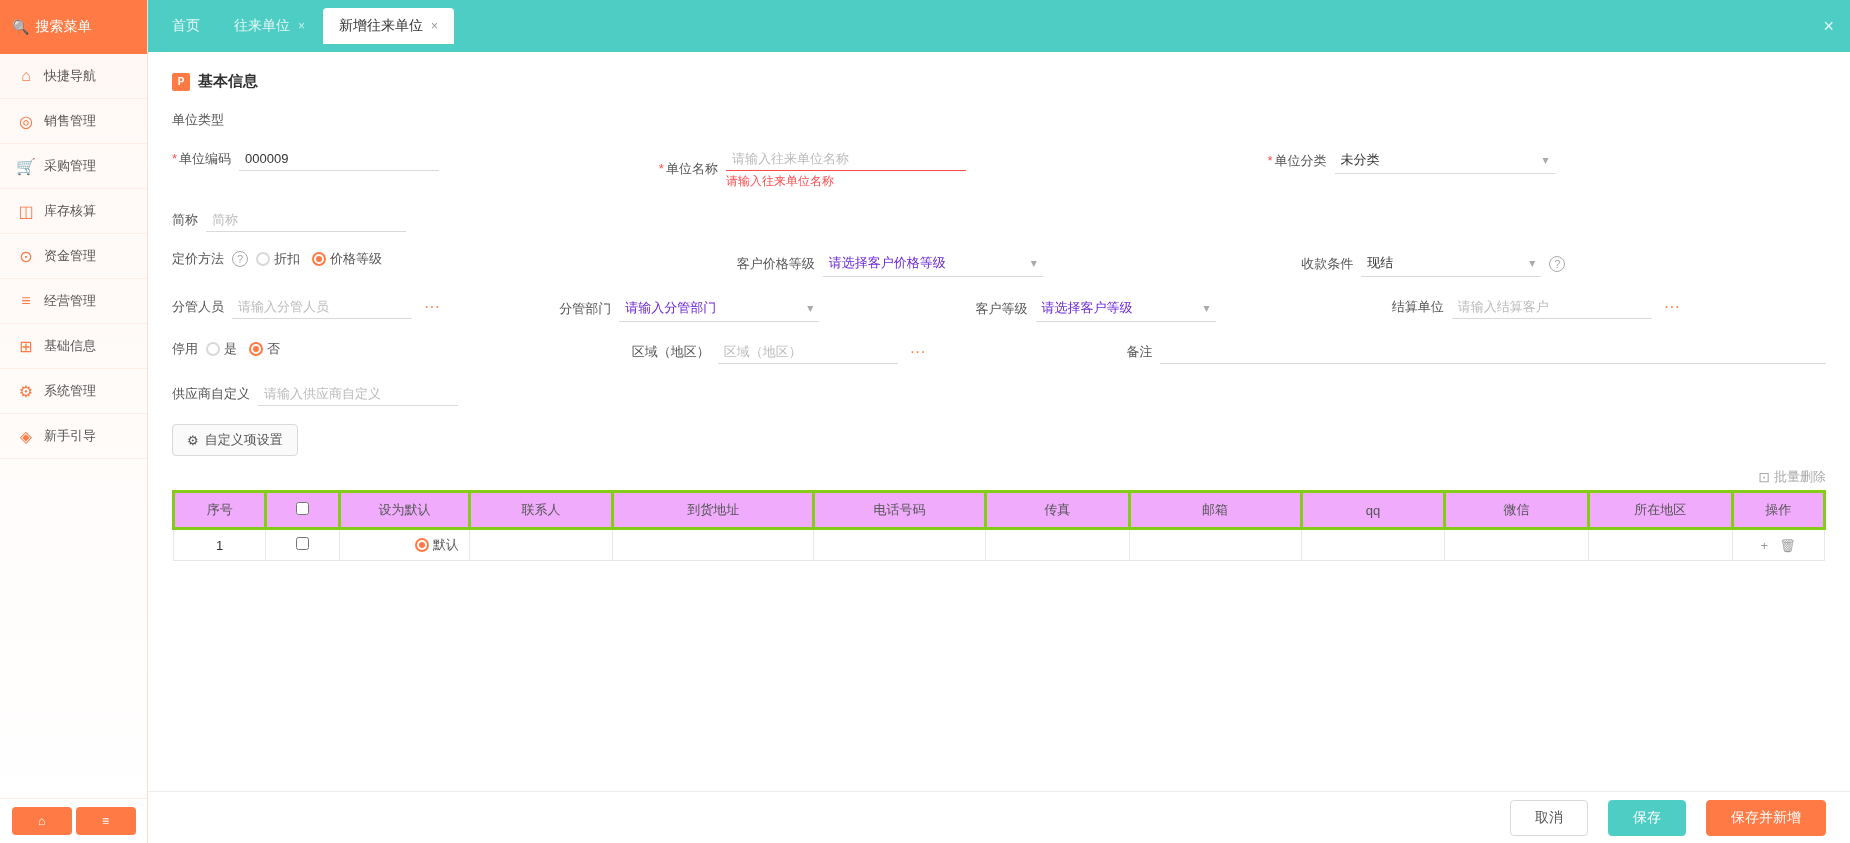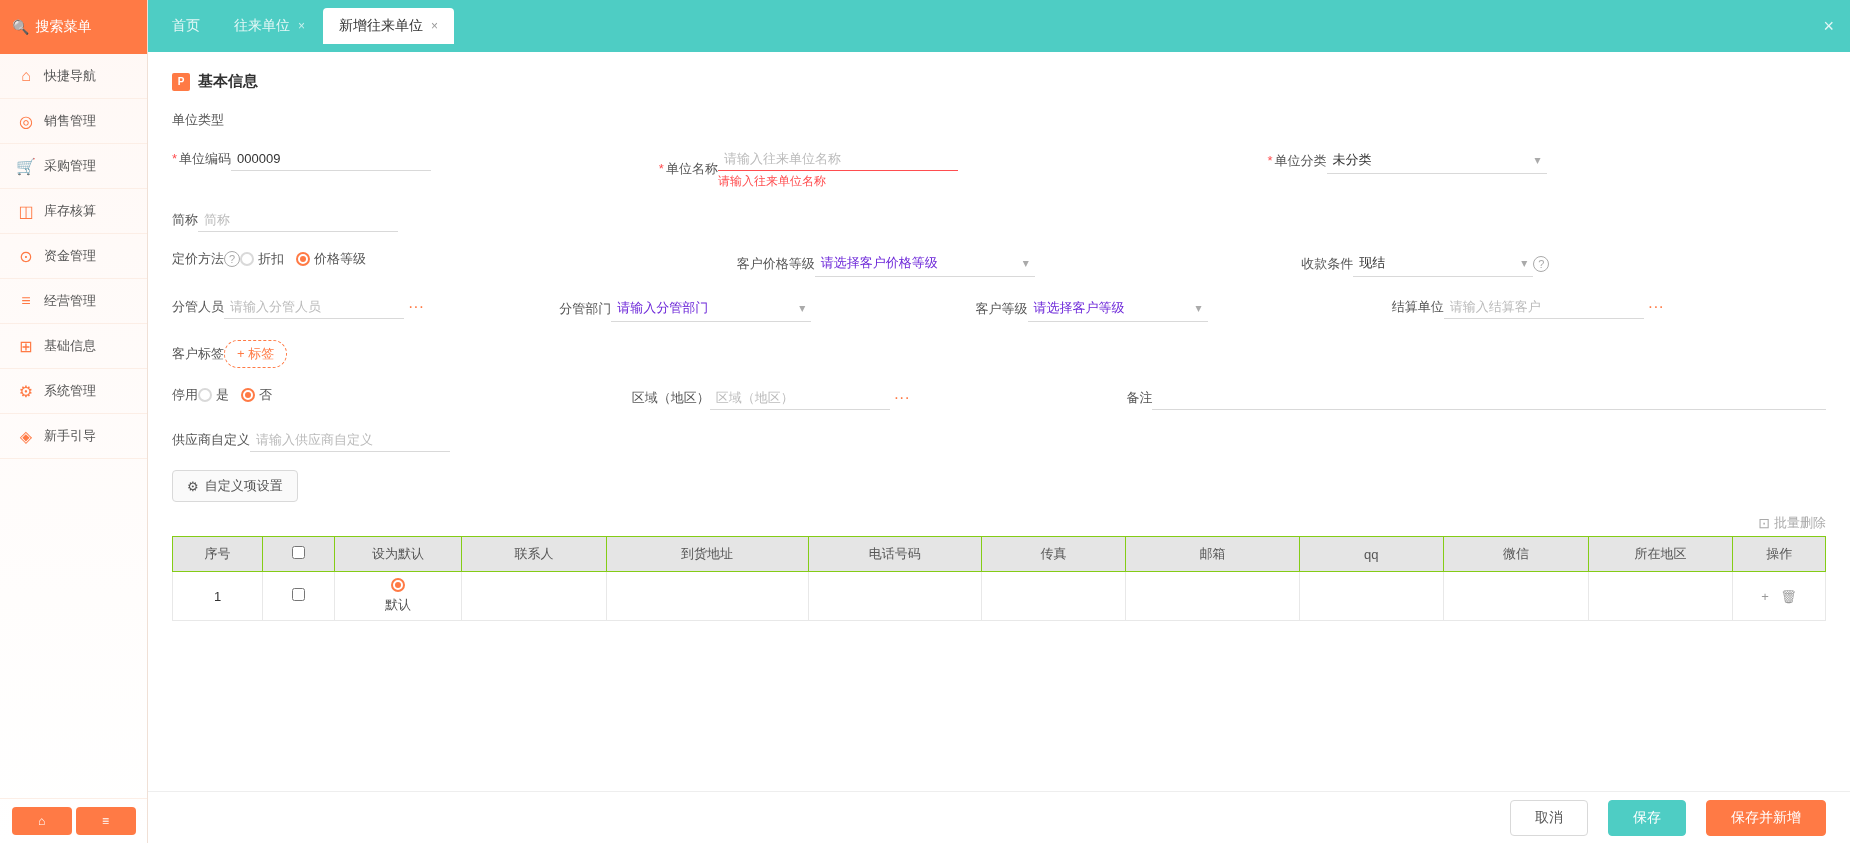--- a/index.html
+++ b/index.html
@@ -145,20 +145,21 @@
     .form-row {
       display: flex;
       align-items: flex-start;
       margin-bottom: 18px;
       gap: 0;
     }
     .form-group {
       display: flex;
       align-items: center;
       flex: 1;
+      gap: 8px;
       min-width: 0;
     }
     .form-label {
       font-size: 13px;
       color: #555;
       white-space: nowrap;
       flex-shrink: 0;
     }
     .required { color: #ff4d4f; margin-right: 2px; }
     .form-input {
@@ -295,22 +296,22 @@
       margin-bottom: 12px;
     }
 
     
     .data-table {
       width: 100%;
       border-collapse: collapse;
       font-size: 13px;
     }
     .data-table th {
-      background: #e5e5e5;
-      border: 1px solid #84cc16;
+      background: #f0abfc;
+      border: 3px solid #84cc16;
       padding: 8px 18px;
       font-weight: 500;
       color: #555;
       text-align: center;
       white-space: nowrap;
     }
     .data-table td {
       border: 1px solid #e8e8e8;
       padding: 6px 10px;
       text-align: center;
@@ -549,28 +550,20 @@
       </div>
       <div class="divider"></div>
       <div class="form-group" style="flex:1.5;">
         <span class="form-label">结算单位</span>
         <input type="text" class="form-input" style="max-width: 200px;" placeholder="请输入结算客户">
         <span class="dots-btn">···</span>
       </div>
     </div>
 
     
-    <div class="form-row">
-      <div class="form-group">
-        <span class="form-label">客户标签</span>
-        <div class="tag-btn">
-          <span>+ 标签</span>
-        </div>
-      </div>
-    </div>
 
     
     <div class="form-row">
       <div class="form-group" style="flex:1.2;">
         <span class="form-label">停用</span>
         <div class="radio-group">
           <div class="radio-item">
             <div class="radio-circle"></div>
             <span>是</span>
           </div>
@@ -629,21 +622,21 @@
           <th>微信</th>
           <th>所在地区</th>
           <th>操作</th>
         </tr>
       </thead>
       <tbody>
         <tr>
           <td>1</td>
           <td><input type="checkbox" style=""></td>
           <td>
-            <div class="radio-item" style="justify-content:flex-end;flex-direction:column;">
+            <div class="radio-item" style="justify-content:flex-end;">
               <div class="radio-circle checked"></div>
               <span>默认</span>
             </div>
           </td>
           <td><input type="text" style="border: none; outline: none; width: 80px;"></td>
           <td><input type="text" style="border: none; outline: none; width: 120px;"></td>
           <td><input type="text" style="border: none; outline: none; width: 100px;"></td>
           <td><input type="text" style="border: none; outline: none; width: 80px;"></td>
           <td><input type="text" style="border: none; outline: none; width: 100px;"></td>
           <td><input type="text" style="border: none; outline: none; width: 80px;"></td>

